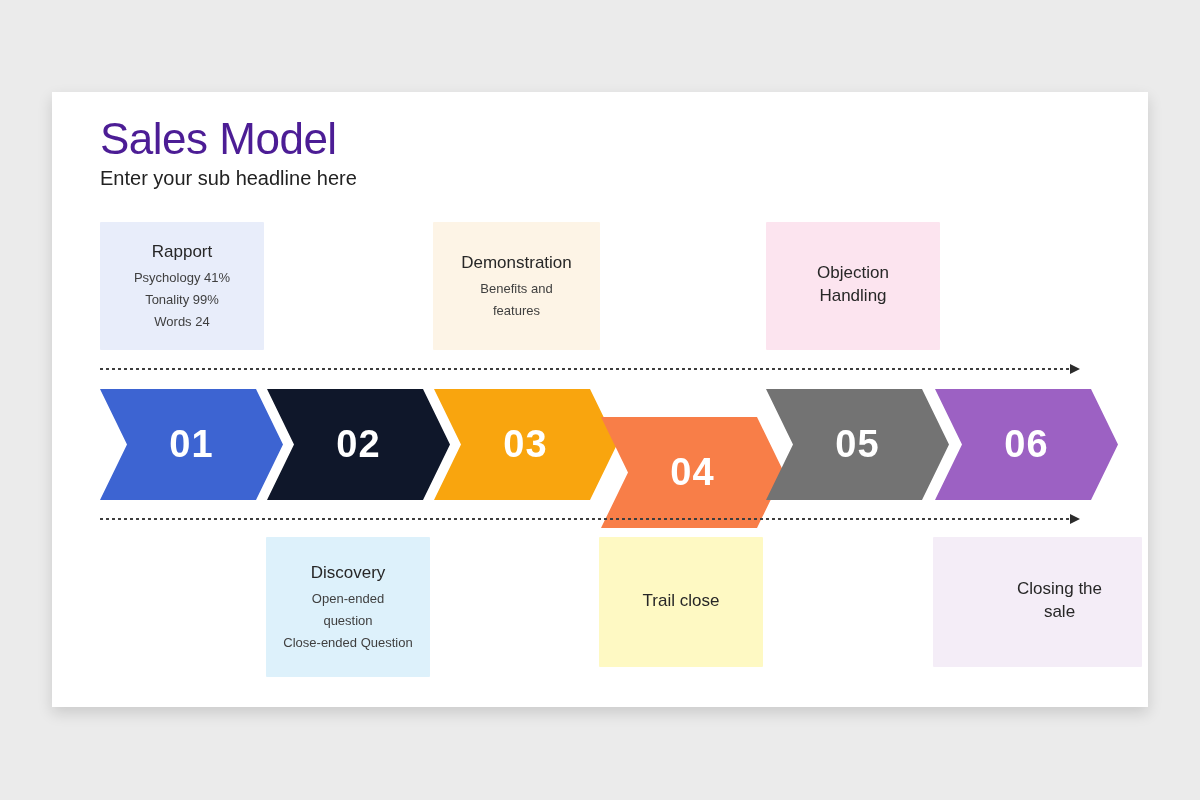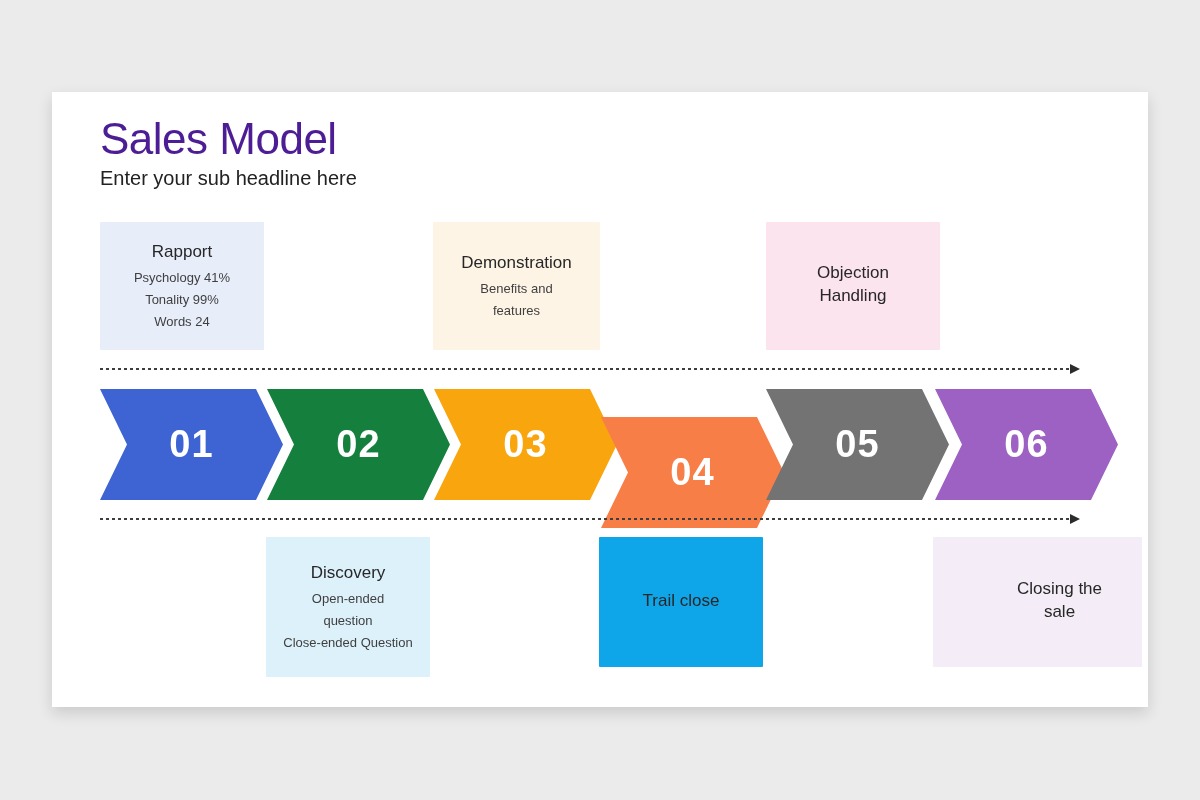--- a/index.html
+++ b/index.html
@@ -85,21 +85,21 @@
 
   <div class="dotline" style="top:271px">
     <div class="dash"></div>
     <div class="ah"></div>
   </div>
 
   <div class="chevrons">
     <div class="chev" style="left: 48px; background: rgb(61, 100, 210);">
       <span class="num">01</span>
     </div>
-    <div class="chev" style="left: 215px; background: #15803d;">
+    <div class="chev" style="left: 215px; background: #0f172a;">
       <span class="num">02</span>
     </div>
     <div class="chev" style="left: 382px; background: rgb(249, 165, 14);">
       <span class="num">03</span>
     </div>
     <div class="chev" style="left: 549px; background: rgb(248, 126, 72); margin-top: 28px;">
       <span class="num">04</span>
     </div>
     <div class="chev" style="left: 714px; background: #737373;">
       <span class="num">05</span>
@@ -118,21 +118,21 @@
     <div class="card-title">
       <span class="tl">Discovery</span>
     </div>
     <div class="card-body">
       <div>Open-ended</div>
       <div>question</div>
       <div>Close-ended Question</div>
     </div>
   </div>
 
-  <div class="card" style="left: 547px; top: 445px; width: 164px; height: 130px; background: #0ea5e9;">
+  <div class="card" style="left: 547px; top: 445px; width: 164px; height: 130px; background: #fef9c3;">
     <div class="card-title">
       <span class="tl">Trail close</span>
     </div>
   </div>
 
   <div class="card" style="left: 881px; top: 445px; width: 165px; height: 130px; background: rgb(244, 237, 247); padding-left: 44px;">
     <div class="card-title">
       <span class="tl">Closing the</span>
       <span class="tl">sale</span>
     </div>

